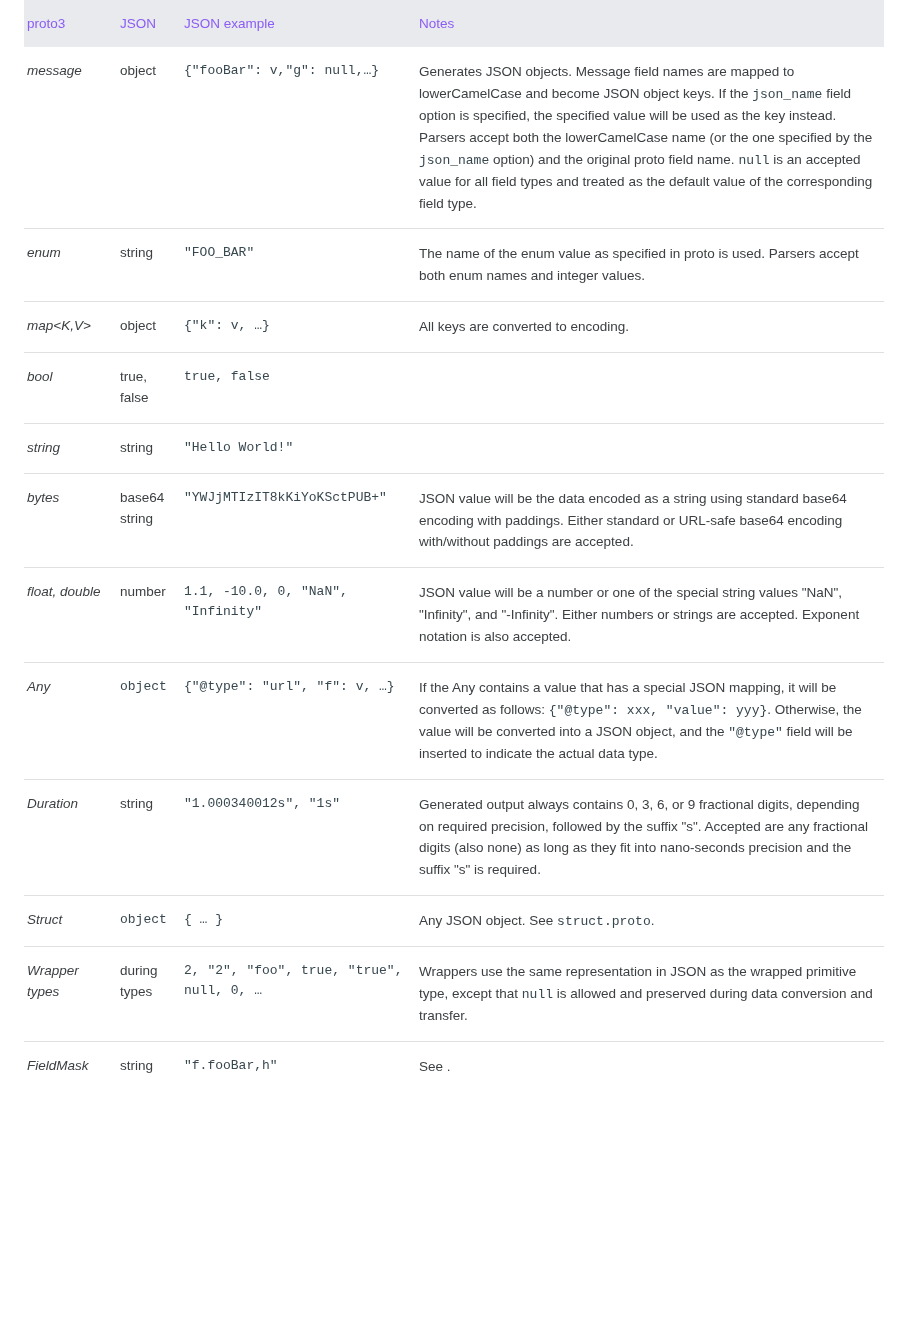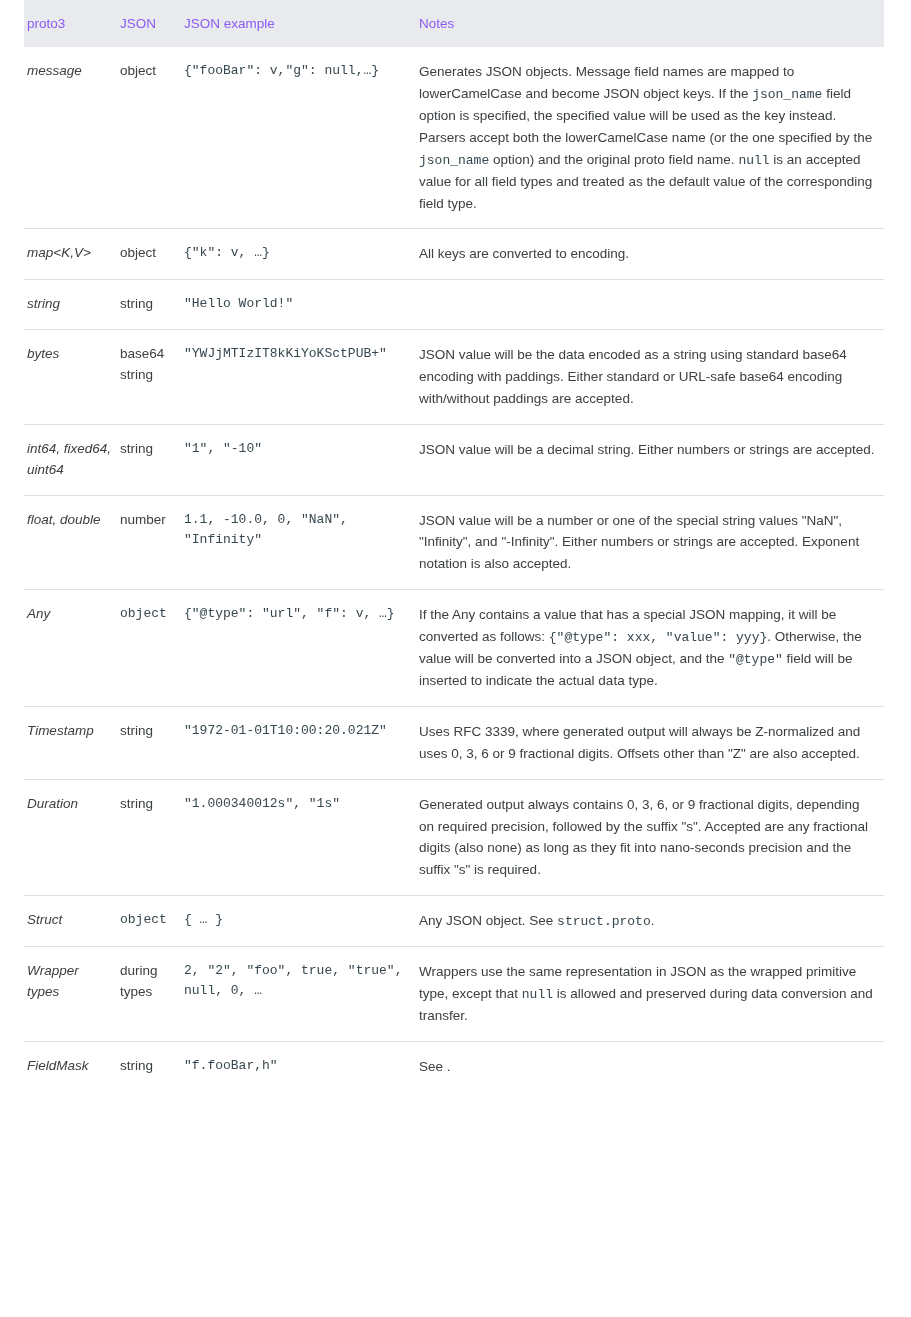--- a/index.html
+++ b/index.html
@@ -90,60 +90,60 @@
       </tr>
     </thead>
     <tbody id="table-body">
         <tr>
           <td class="col-proto3">message</td>
           <td class="col-json">object</td>
           <td class="col-example">{"fooBar": v,"g": null,…}</td>
           <td class="col-notes">Generates JSON objects. Message field names are mapped to lowerCamelCase and become JSON object keys. If the <code class="mono-inline">json_name</code> field option is specified, the specified value will be used as the key instead. Parsers accept both the lowerCamelCase name (or the one specified by the <code class="mono-inline">json_name</code> option) and the original proto field name. <code class="mono-inline">null</code> is an accepted value for all field types and treated as the default value of the corresponding field type.</td>
         </tr>
         <tr>
+          <td class="col-proto3">enum</td>
+          <td class="col-json">string</td>
+          <td class="col-example">"FOO_BAR"</td>
+          <td class="col-notes">The name of the enum value as specified in proto is used. Parsers accept both enum names and integer values.</td>
+        </tr>
+        <tr>
           <td class="col-proto3">map&lt;K,V&gt;</td>
           <td class="col-json">object</td>
           <td class="col-example">{"k": v, …}</td>
           <td class="col-notes">All keys are converted to encoding.</td>
+        </tr>
+        <tr>
+          <td class="col-proto3">bool</td>
+          <td class="col-json">true, false</td>
+          <td class="col-example">true, false</td>
+          <td class="col-notes"></td>
         </tr>
         <tr>
           <td class="col-proto3">string</td>
           <td class="col-json">string</td>
           <td class="col-example">"Hello World!"</td>
           <td class="col-notes"></td>
         </tr>
         <tr>
           <td class="col-proto3">bytes</td>
           <td class="col-json">base64 string</td>
           <td class="col-example">"YWJjMTIzIT8kKiYoKSctPUB+"</td>
           <td class="col-notes">JSON value will be the data encoded as a string using standard base64 encoding with paddings. Either standard or URL-safe base64 encoding with/without paddings are accepted.</td>
         </tr>
         <tr>
-          <td class="col-proto3">int64, fixed64, uint64</td>
-          <td class="col-json">string</td>
-          <td class="col-example">"1", "-10"</td>
-          <td class="col-notes">JSON value will be a decimal string. Either numbers or strings are accepted.</td>
-        </tr>
-        <tr>
           <td class="col-proto3">float, double</td>
           <td class="col-json">number</td>
           <td class="col-example">1.1, -10.0, 0, "NaN", "Infinity"</td>
           <td class="col-notes">JSON value will be a number or one of the special string values "NaN", "Infinity", and "-Infinity". Either numbers or strings are accepted. Exponent notation is also accepted.</td>
         </tr>
         <tr>
           <td class="col-proto3">Any</td>
           <td class="col-json mono">object</td>
           <td class="col-example">{"@type": "url", "f": v, …}</td>
           <td class="col-notes">If the Any contains a value that has a special JSON mapping, it will be converted as follows: <code class="mono-inline">{"@type": xxx, "value": yyy}</code>. Otherwise, the value will be converted into a JSON object, and the <code class="mono-inline">"@type"</code> field will be inserted to indicate the actual data type.</td>
-        </tr>
-        <tr>
-          <td class="col-proto3">Timestamp</td>
-          <td class="col-json">string</td>
-          <td class="col-example">"1972-01-01T10:00:20.021Z"</td>
-          <td class="col-notes">Uses RFC 3339, where generated output will always be Z-normalized and uses 0, 3, 6 or 9 fractional digits. Offsets other than "Z" are also accepted.</td>
         </tr>
         <tr>
           <td class="col-proto3">Duration</td>
           <td class="col-json">string</td>
           <td class="col-example">"1.000340012s", "1s"</td>
           <td class="col-notes">Generated output always contains 0, 3, 6, or 9 fractional digits, depending on required precision, followed by the suffix "s". Accepted are any fractional digits (also none) as long as they fit into nano-seconds precision and the suffix "s" is required.</td>
         </tr>
         <tr>
           <td class="col-proto3">Struct</td>
           <td class="col-json mono">object</td>

